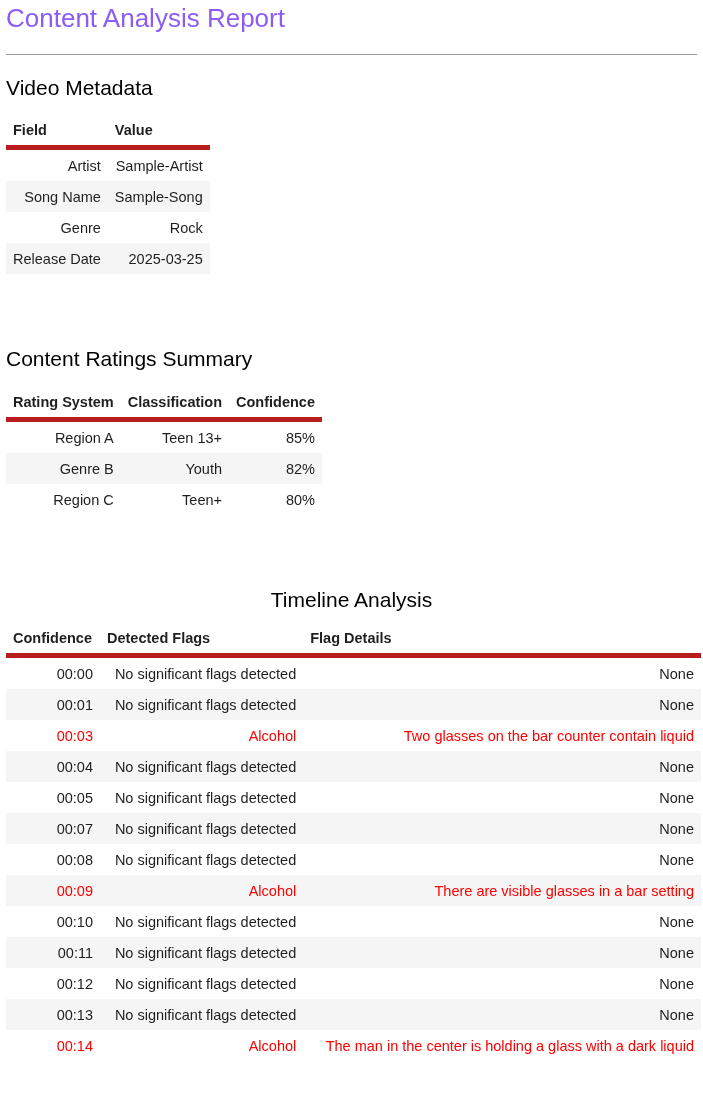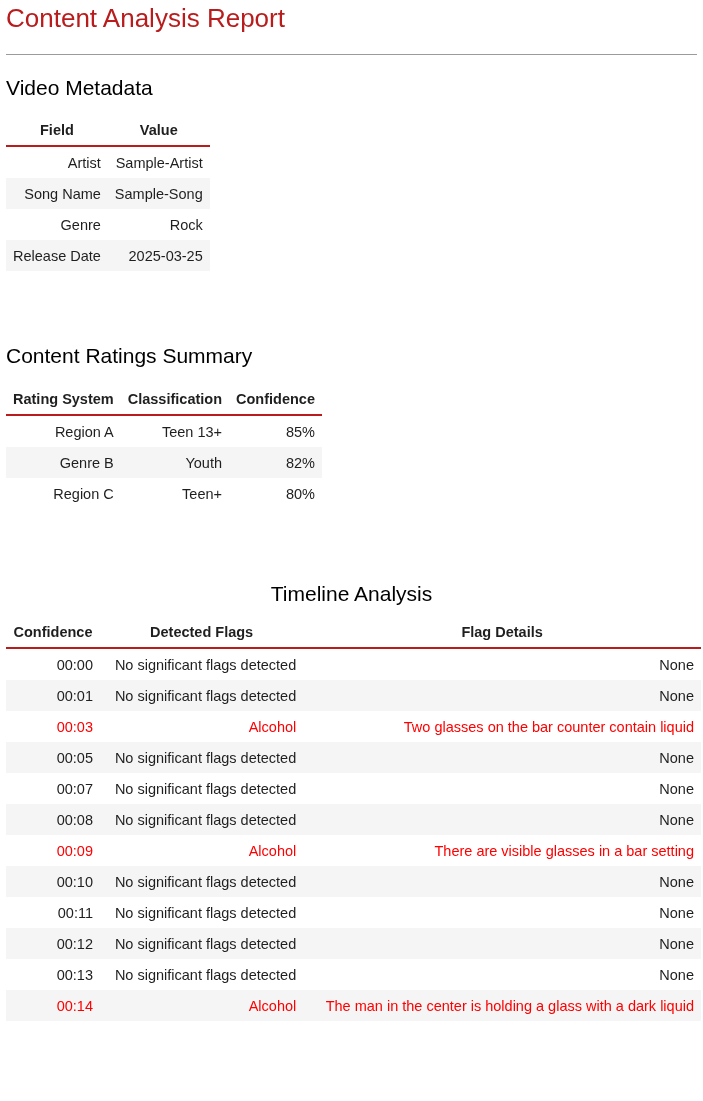--- a/index.html
+++ b/index.html
@@ -6,33 +6,33 @@
     body {
       width: 703px; height: 1101px; overflow: hidden;
       font-family: "Liberation Sans", "DejaVu Sans", sans-serif;
       color: #1f1f1f;
       font-size: 14.5px;
     }
     .page { padding: 0 6px; }
     h1 {
       font-size: 26px; font-weight: normal; margin: 0;
       padding-top: 4px; height: 36px; line-height: 28px;
-      color: #b91c1c;
+      color: #8b5cf6;
     }
     hr.rule {
       border: 0; border-top: 1px solid #9b9b9b; margin: 14px 0 0 0; height: 0;
     }
     h2 {
       font-size: 21px; font-weight: normal; margin: 0; color: #000000;
       line-height: 26px;
     }
     table { border-collapse: collapse; }
     th {
-      font-weight: bold; text-align: center; padding: 0 7px;
-      height: 30px; border-bottom: 2px solid #b91c1c; white-space: nowrap;
+      font-weight: bold; text-align: left; padding: 0 7px;
+      height: 30px; border-bottom: 5px solid #b91c1c; white-space: nowrap;
     }
     td { text-align: right; padding: 0 7px; height: 31px; white-space: nowrap; }
     tbody tr:nth-child(even) td { background: #f5f5f5; }
     tr.flag td { color: #ff0000; }
     #meta-title { margin-top: 20px; }
     #meta-table { margin-top: 14px; }
     #ratings-title { margin-top: 72px; }
     #ratings-table { margin-top: 15px; }
     #timeline-title { margin-top: 72px; text-align: center; }
     #timeline-table { margin-top: 9px; width: 695px; }
@@ -121,20 +121,25 @@
           <td>00:01</td>
           <td>No significant flags detected</td>
           <td>None</td>
         </tr>
       <tr class="flag">
           <td>00:03</td>
           <td>Alcohol</td>
           <td>Two glasses on the bar counter contain liquid</td>
         </tr>
       <tr>
+          <td>00:04</td>
+          <td>No significant flags detected</td>
+          <td>None</td>
+        </tr>
+      <tr>
           <td>00:05</td>
           <td>No significant flags detected</td>
           <td>None</td>
         </tr>
       <tr>
           <td>00:07</td>
           <td>No significant flags detected</td>
           <td>None</td>
         </tr>
       <tr>

